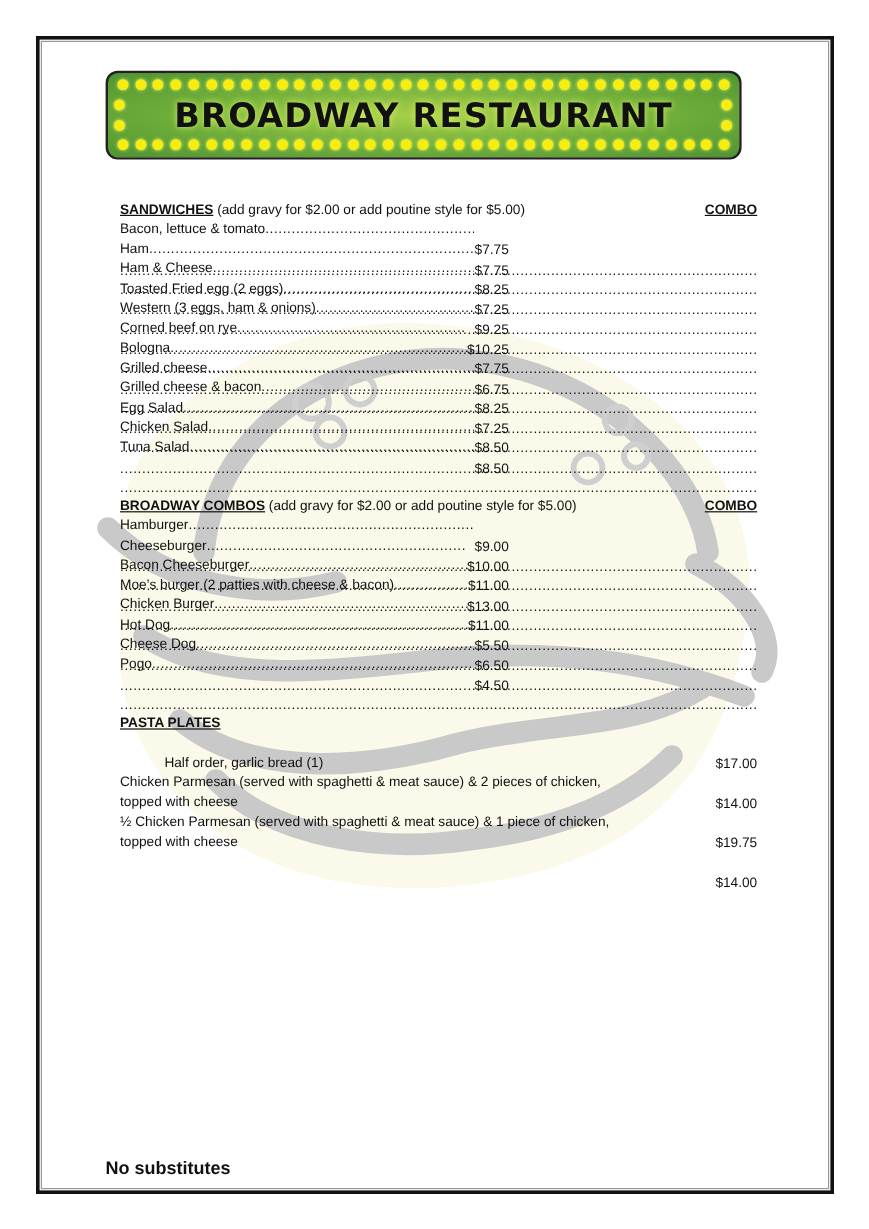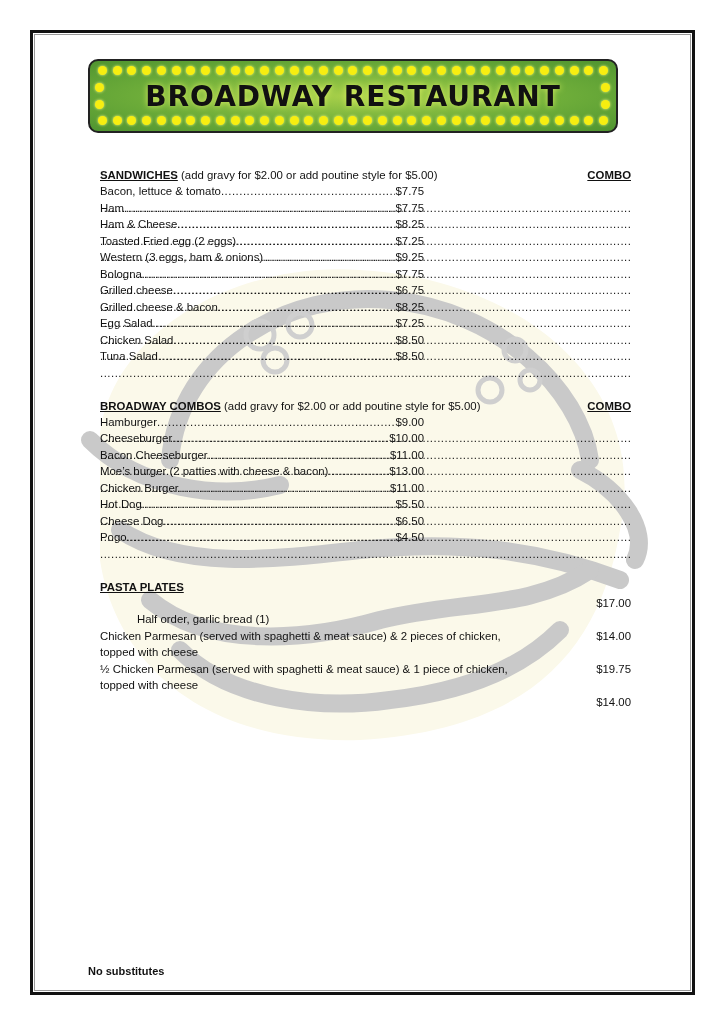--- a/index.html
+++ b/index.html
@@ -16,27 +16,27 @@
   .banner-title{position:absolute;left:18px;right:18px;top:17px;text-align:center;font-family:"DejaVu Sans",sans-serif;font-weight:bold;font-size:28px;letter-spacing:1px;color:#111;line-height:38px;white-space:nowrap;text-shadow:0 0 6px #d8f060;}
   .content{position:absolute;left:100px;top:167px;width:531px;z-index:1;font-size:11.4px;}
   .section{margin-bottom:0;}
   .hdr{display:flex;justify-content:space-between;height:16px;line-height:16px;}
   .hdr .title{font-weight:bold;text-decoration:underline;}
   .hdr .combo{font-weight:bold;text-decoration:underline;}
   .row{display:flex;height:16.5px;line-height:16.5px;white-space:nowrap;flex-direction:column;}
   .row .name{flex:0 0 auto;}
   .row .lead{flex:1 1 auto;overflow:hidden;}
   .row .lead::before{content:"................................................................................................................................................................................................................";letter-spacing:0.5px;}
-  .row .p1{flex:0 0 auto;text-align:right;}
+  .row .p1{flex:0 0 auto;text-align:right;margin-top:18px;}
   .col1{display:flex;width:324px;}
   .col2{display:flex;flex:1;}
   .gap1{height:33px;} .gap2{height:33px;}
   .indent{padding-left:37px;}
   .plain{height:16.5px;line-height:16.5px;white-space:nowrap;}
-  .footer{position:absolute;left:88px;top:965px;font-weight:bold;font-size:11px;z-index:1;}
+  .footer{position:absolute;left:88px;top:965px;font-weight:bold;font-size:15px;z-index:1;}
 </style>
 </head>
 <body>
 
 <div class="frame-outer"></div>
 <div class="frame-inner"></div>
 
 <svg class="watermark" viewBox="0 0 600 520">
   <path d="M40 230 C30 120 160 30 300 40 C470 50 590 160 560 300 C540 420 470 500 300 510 C140 515 55 430 40 330 Z" fill="#fbf9ea"></path>
   <g fill="none" stroke="#c9c9c9" stroke-width="18" stroke-linecap="round">
@@ -196,20 +196,30 @@
             <span class="name">Western (3 eggs, ham &amp; onions)</span>
             <span class="lead"></span>
             <span class="p1">$9.25</span>
           </span>
           <span class="col2">
             <span class="lead"></span>
           </span>
         </div>
         <div class="row">
           <span class="col1">
+            <span class="name">Corned beef on rye </span>
+            <span class="lead"></span>
+            <span class="p1">$10.25</span>
+          </span>
+          <span class="col2">
+            <span class="lead"></span>
+          </span>
+        </div>
+        <div class="row">
+          <span class="col1">
             <span class="name">Bologna </span>
             <span class="lead"></span>
             <span class="p1">$7.75</span>
           </span>
           <span class="col2">
             <span class="lead"></span>
           </span>
         </div>
         <div class="row">
           <span class="col1">

